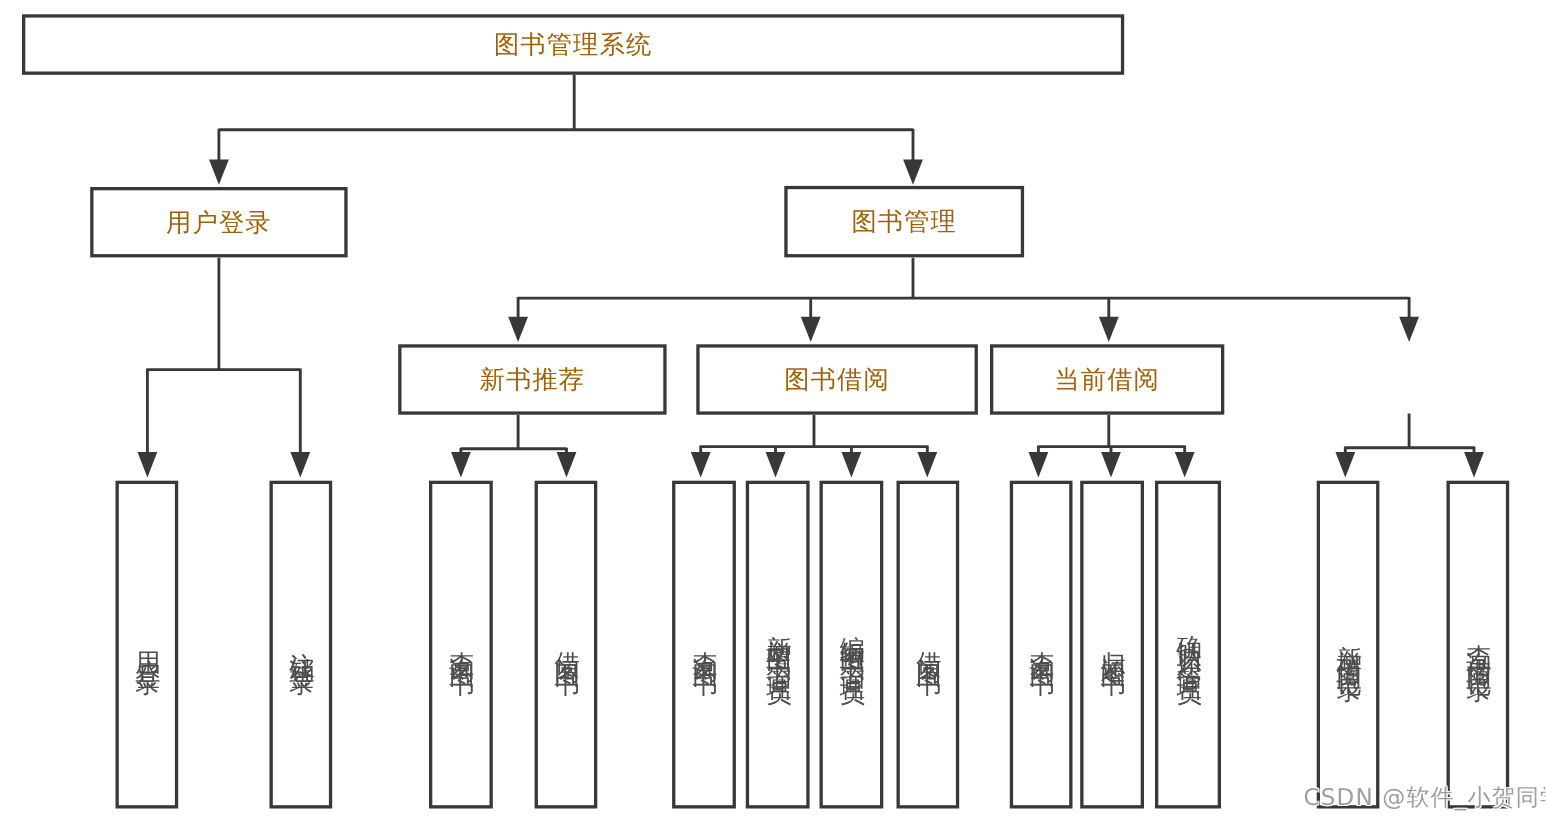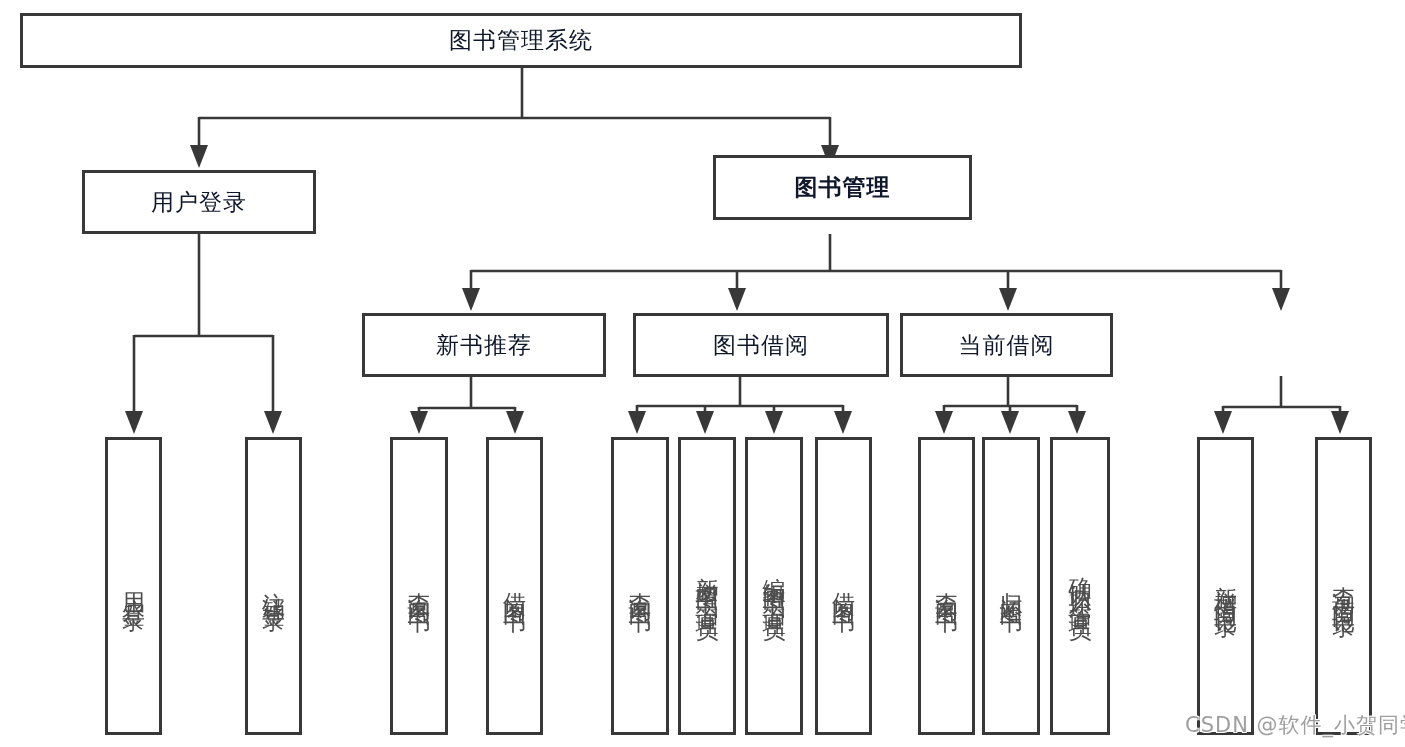--- a/index.html
+++ b/index.html
@@ -24,21 +24,21 @@
   }
   
   .hnode {
     position: absolute;
     box-sizing: border-box;
     border: 3px solid #383838;
     background: #ffffff;
     display: flex;
     align-items: center;
     justify-content: center;
-    color: #0f172a;
+    color: #a16207;
     font-size: 23px;
     letter-spacing: 1px;
     white-space: nowrap;
   }
   
   .vnode {
     position: absolute;
     box-sizing: border-box;
     border: 3px solid #383838;
     background: #ffffff;
@@ -51,21 +51,21 @@
     text-orientation: mixed;
     color: #4d4d4d;
     font-size: 23px;
     letter-spacing: 6px;
     line-height: 1;
     white-space: nowrap;
   }
   
   #node-root            { left: 20px;  top: 13px;  width: 1002px; height: 55px; }
   #node-user-login      { left: 82px;  top: 170px; width: 234px;  height: 64px; }
-  #node-book-management { left: 713px; top: 155px; width: 259px;  height: 65px; font-weight: bold; }
+  #node-book-management { left: 713px; top: 169px; width: 218px;  height: 65px; }
   #node-new-book-recommend { left: 362px;  top: 313px; width: 244px; height: 64px; }
   #node-book-borrow        { left: 633px;  top: 313px; width: 256px; height: 64px; }
   #node-current-borrow     { left: 900px;  top: 313px; width: 213px; height: 64px; }
   #node-borrow-records     { left: 1173px; top: 313px; width: 217px; height: 63px; }
 
   #leaf-0  { left: 105px;  top: 437px; width: 57px; height: 298px; }
   #leaf-1  { left: 245px;  top: 437px; width: 57px; height: 298px; }
   #leaf-2  { left: 390px;  top: 437px; width: 58px; height: 298px; }
   #leaf-3  { left: 486px;  top: 437px; width: 57px; height: 298px; }
   #leaf-4  { left: 611px;  top: 437px; width: 58px; height: 298px; }

